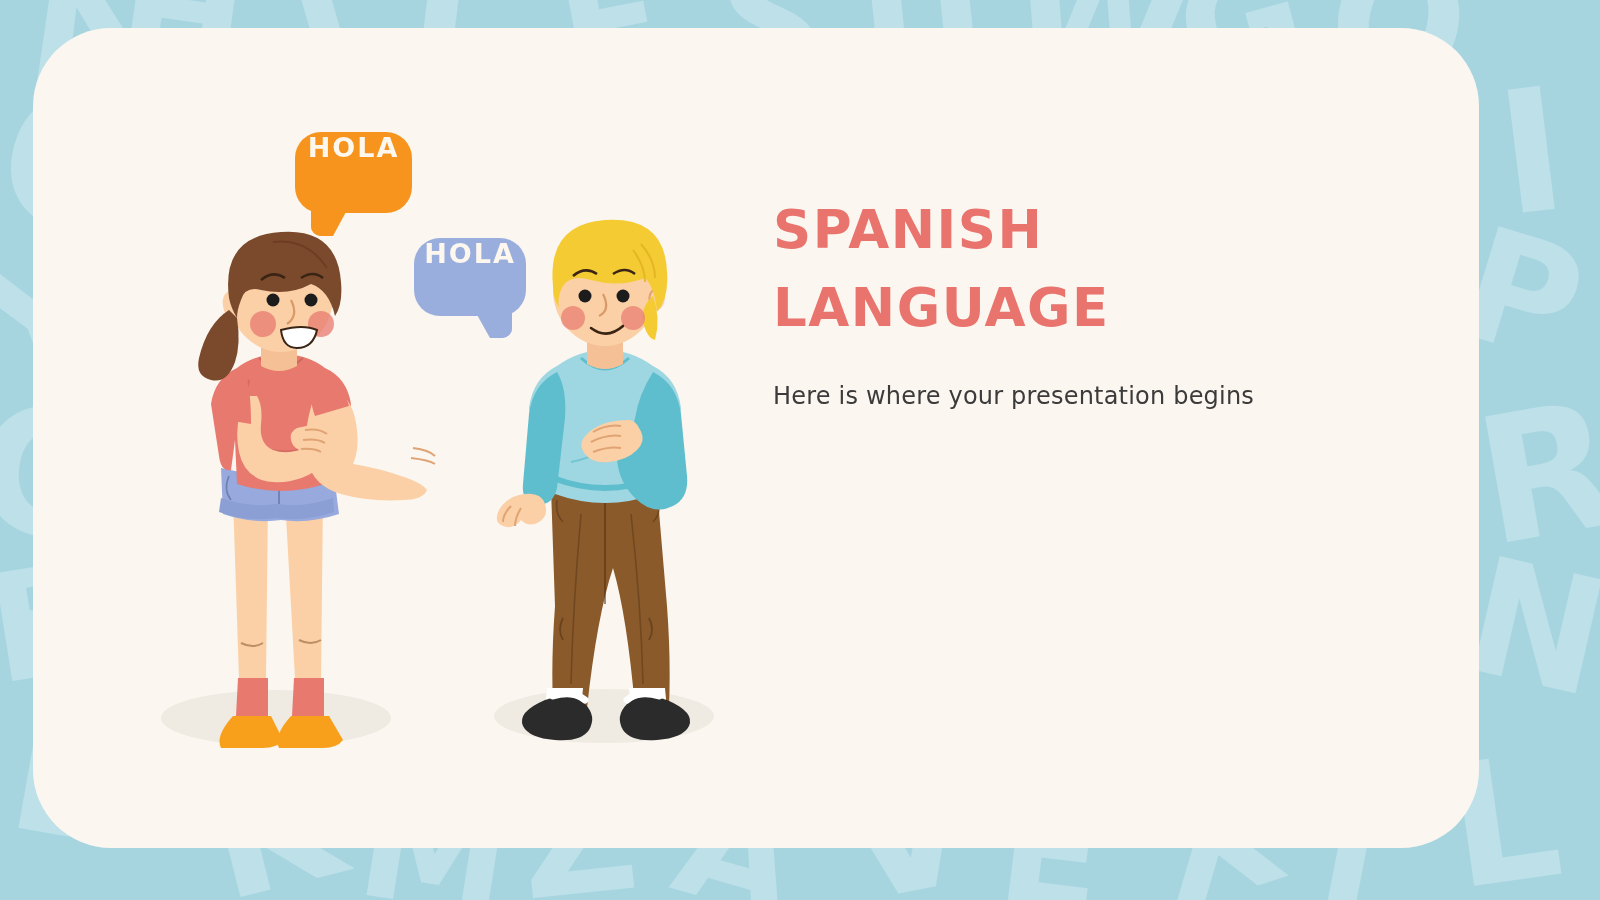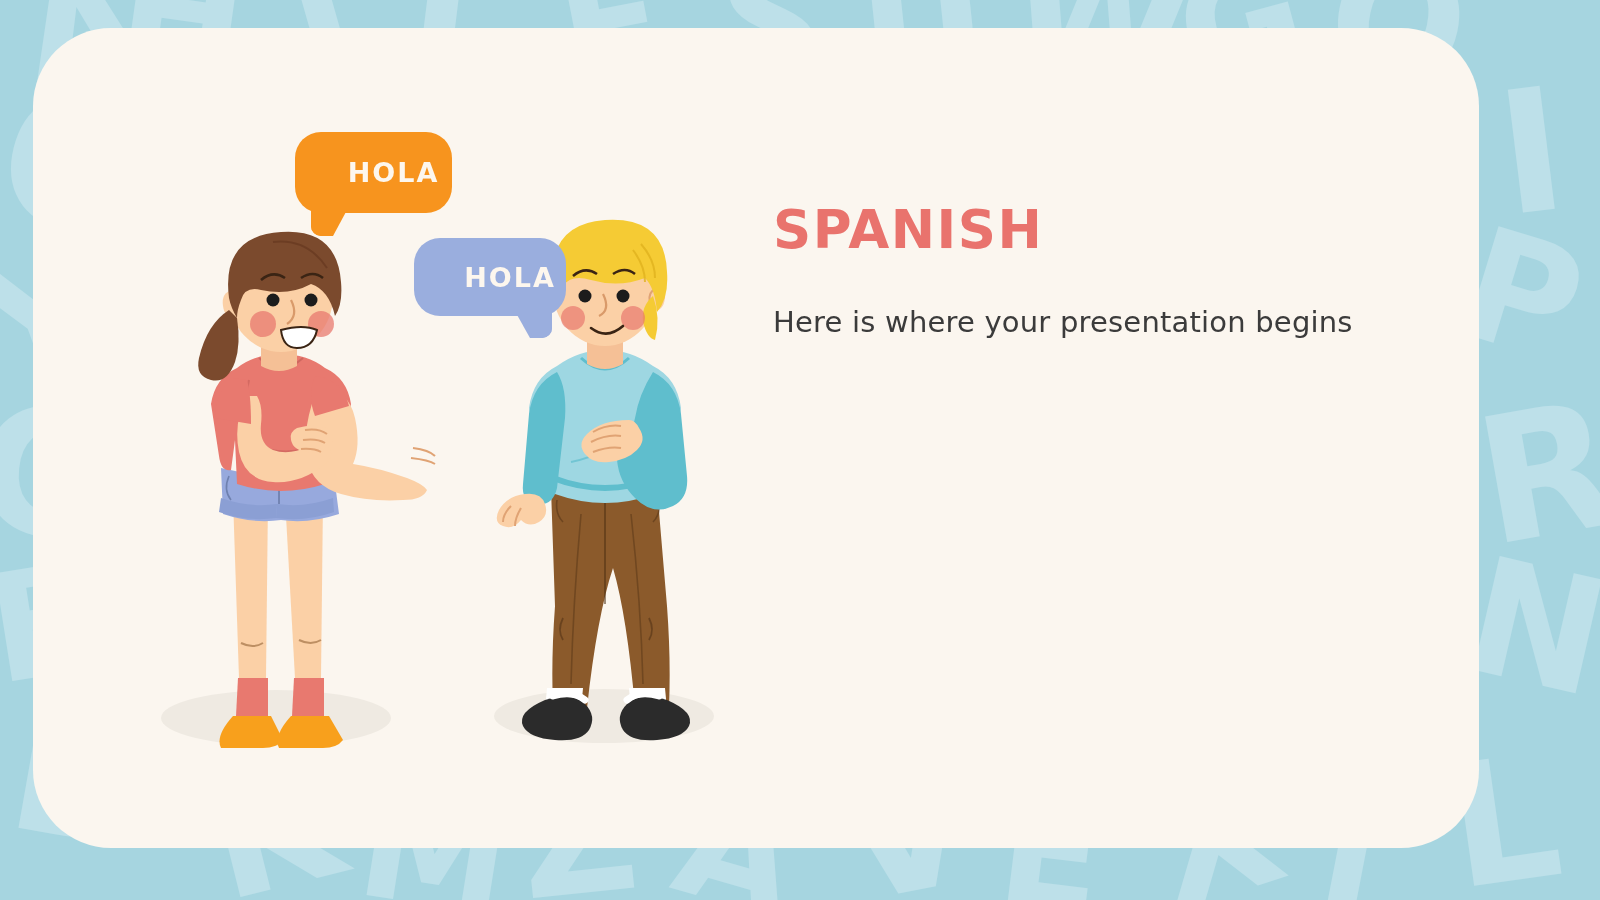--- a/index.html
+++ b/index.html
@@ -64,21 +64,21 @@
     margin: 0;
     white-space: nowrap;
   }
   .title-line::first-letter { font-size: 1em; }
   .title-red  { color: #e9736d; }
   .title-teal { color: #4cafc4; }
 
   #subtitle {
     margin-top: 44px;
     font-family: "DejaVu Sans", sans-serif;
-    font-size: 29px;
+    font-size: 24px;
     font-weight: 400;
     color: #3b3b3b;
     letter-spacing: 0.2px;
     white-space: nowrap;
   }
 
   
   #illustration {
     position: absolute;
     left: 0;
@@ -91,23 +91,21 @@
   
   .bubble {
     position: absolute;
     display: flex;
     align-items: center;
     justify-content: center;
   }
   .bubble .bubble-body {
     border-radius: 26px;
     display: flex;
-    align-items: center;
     justify-content: center;
-    padding-left: 40px;
   }
   .bubble .bubble-text {
     font-family: "DejaVu Sans", sans-serif;
     font-weight: 700;
     color: #fdf7ee;
     font-size: 27px;
     letter-spacing: 2px;
   }
   .bubble .tail {
     position: absolute;
@@ -321,17 +319,18 @@
       <div class="bubble" id="bubble-blue">
         <div class="bubble-body">
           <span class="bubble-text">HOLA</span>
         </div>
         <span class="tail"></span>
       </div>
     </div>
 
     <div id="text-block">
       <div class="title-line title-red">Spanish</div>
+      <div class="title-line title-red">Language</div>
       <div id="subtitle">Here is where your presentation begins</div>
     </div>
 
   </div>
 </div>
 
 </body></html>

